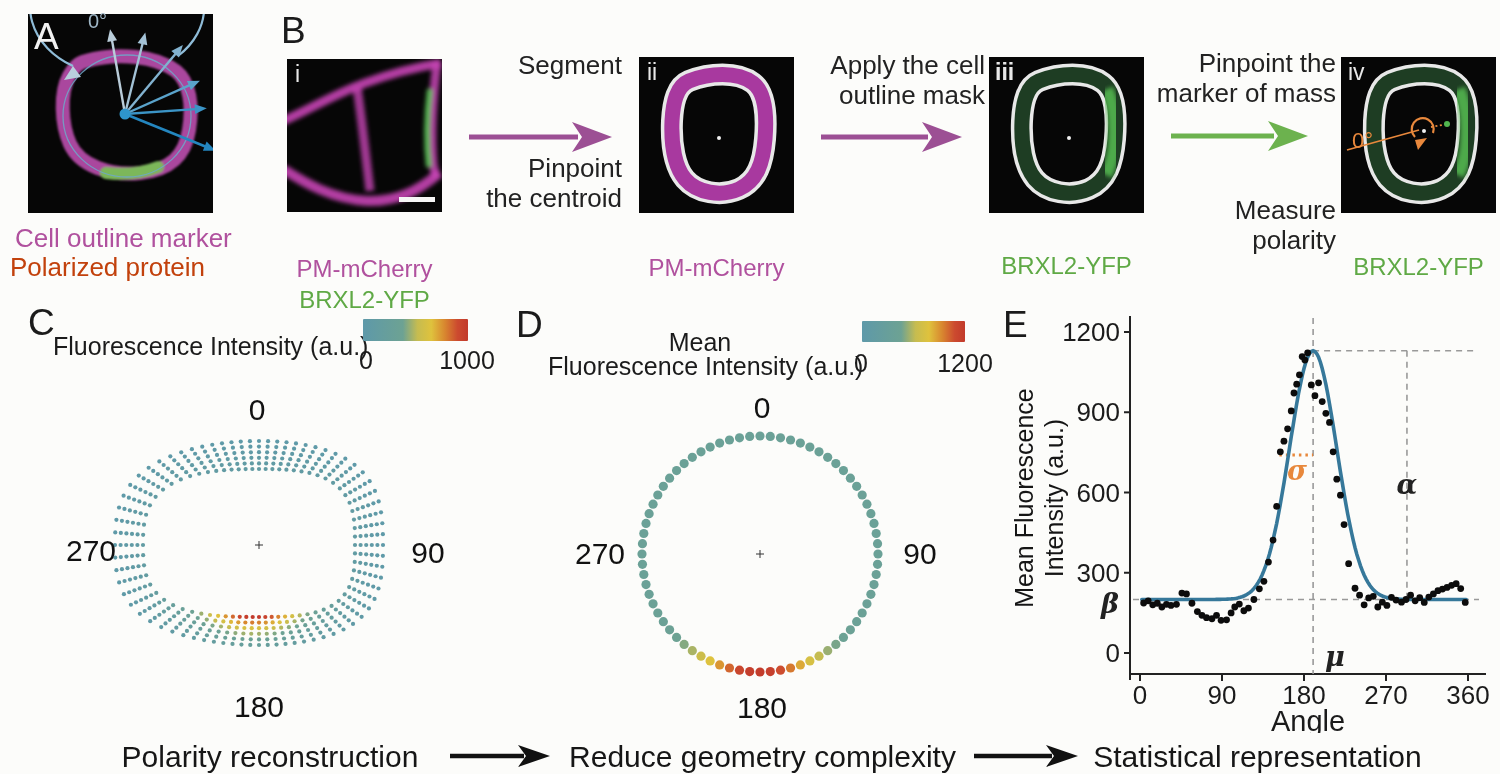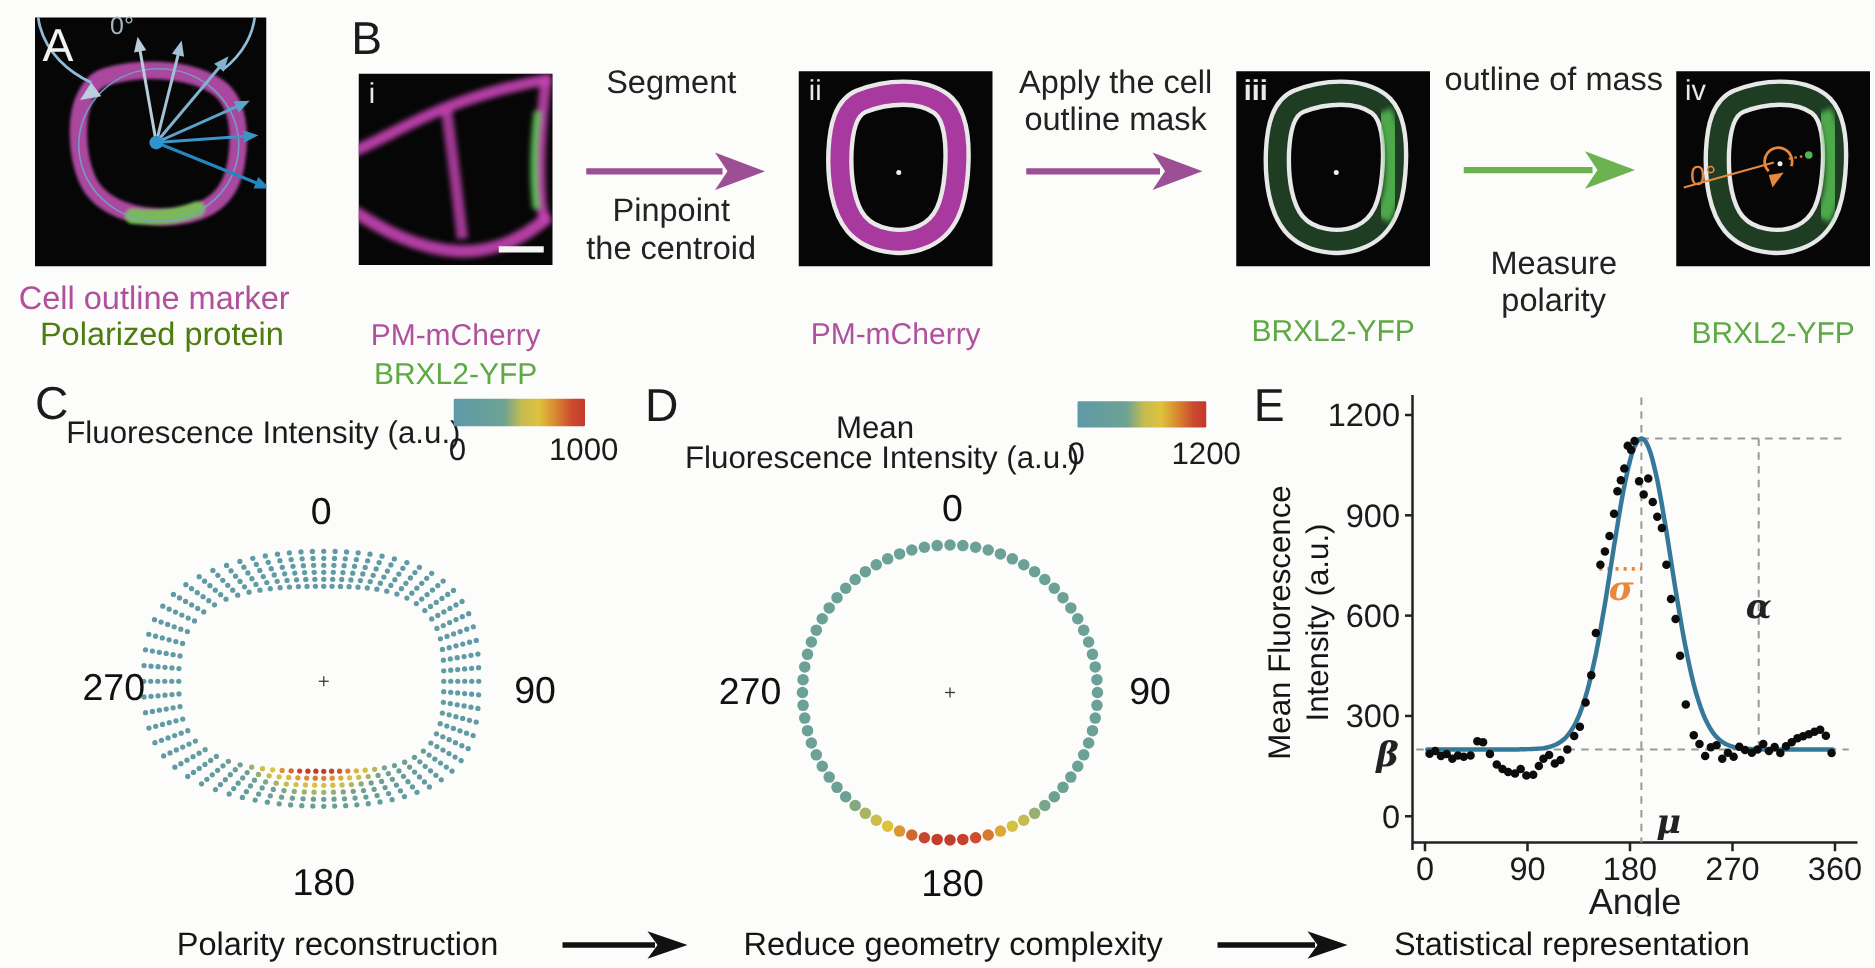--- a/index.html
+++ b/index.html
@@ -4,28 +4,28 @@
 <style>
   html,body{margin:0;padding:0;background:#fff;}
   .stage{position:relative;width:1500px;height:774px;background:#fcfcfa;
          font-family:"Liberation Sans",sans-serif;color:#1b1b1b;overflow:hidden;}
   .abs{position:absolute;}
   .ctr{text-align:center;}
   .panel-letter{font-size:37px;font-weight:500;color:#1b1b1b;line-height:1;}
   .white{color:#f2f2f2;}
   .blackbox{background:#060606;}
   .sublabel{color:#e8e8e8;font-size:23px;line-height:1;}
-  .btext{font-size:26px;line-height:30px;color:#222;}
+  .btext{font-size:26px;line-height:30px;color:#222;text-align:right;}
   .imgcap{font-size:24px;line-height:1.1;margin-top:28px;}
   .hdr{font-size:25px;color:#1b1b1b;white-space:nowrap;}
   .cbar{height:22px;border-radius:1px;}
   .cbnum{font-size:25px;color:#1b1b1b;}
   .anglbl{font-size:30px;color:#111;}
   .legend{font-size:26px;line-height:1.1;white-space:nowrap;}
-  .botcap{font-size:26px;color:#161616;white-space:nowrap;}
+  .botcap{font-size:30px;color:#161616;white-space:nowrap;}
   .rot{transform:rotate(-90deg);transform-origin:center center;font-size:25px;color:#151515;}
   svg{display:block;}
 </style>
 </head>
 <body>
 <div class="stage">
 
 <div class="abs blackbox" style="left:28px;top:14px;width:185px;height:199px;">
   <svg width="185" height="199" viewBox="0 0 185 199">
     <defs>
@@ -69,21 +69,21 @@
             <line y2="-90" stroke="#2486bf" stroke-width="2.6"></line>
             <polygon points="0,-98 -5,-86 5,-86" fill="#2486bf"></polygon>
           </g>
     </g>
     <circle cx="97" cy="100" r="5.5" fill="#2e95cc"></circle>
   </svg>
 </div>
 <div class="abs panel-letter white" style="left:34px;top:18px;">A</div>
 <div class="abs" style="left:88px;top:10px;font-size:20px;color:#9fb6c6;">0°</div>
 <div class="abs ctr legend" style="left: 15px; top: 224px; width: 215px; color: rgb(176, 81, 158);">Cell outline marker</div>
-<div class="abs ctr legend" style="left: 22px; top: 253px; width: 215px; color: #4d7c0f;">Polarized protein</div>
+<div class="abs ctr legend" style="left: 0; top: 253px; width: 215px; color: #c2410c;">Polarized protein</div>
 
 <div class="abs panel-letter" style="left:281px;top:12px;">B</div>
 
 <div class="abs blackbox" style="left:287px;top:59px;width:155px;height:153px;">
   <svg width="155" height="153" viewBox="0 0 155 153">
     <defs>
           <filter id="glow">
             <feGaussianBlur stdDeviation="2.2"></feGaussianBlur>
           </filter>
         </defs>
@@ -137,21 +137,22 @@
     <path d="M 50,24 C 70,16 98,14 114,26 C 126,35 128,58 126,82 C 124,106 118,124 100,132 C 82,140 58,136 46,122 C 36,110 32,88 33,64 C 34,44 38,29 50,24 Z" fill="none" stroke="#e8e8e8" stroke-width="22"></path>
     <path d="M 50,24 C 70,16 98,14 114,26 C 126,35 128,58 126,82 C 124,106 118,124 100,132 C 82,140 58,136 46,122 C 36,110 32,88 33,64 C 34,44 38,29 50,24 Z" fill="none" stroke="#1e3d23" stroke-width="15"></path>
     <path d="M 118,32 C 125,48 127,68 125,90 C 124,102 121,110 117,118" fill="none" stroke="#52b64f" stroke-width="13" opacity="0.9" filter="url(#glow)"></path>
     <circle cx="80" cy="81" r="2" fill="#f0f0f0"></circle>
   </svg>
 </div>
 <div class="abs sublabel" style="left:995px;top:61px;font-weight:bold;">iii</div>
 <div class="abs ctr imgcap" style="left: 989px; top: 225px; width: 155px; color: rgb(95, 169, 69);">BRXL2-YFP</div>
 
 <div class="abs ctr btext" style="left:1150px;top:48px;width:186px;">
-  <div>outline of mass</div>
+  <div>Pinpoint the</div>
+  <div>marker of mass</div>
 </div>
 <svg class="abs" style="left:1168px;top:119px;" width="145" height="34">
   <line x1="3" y1="17" x2="106" y2="17" stroke-width="5" stroke="#6cb24e"></line>
   <path d="M 100,2 L 140,17 L 100,32 L 110,17 Z" fill="#6cb24e"></path>
 </svg>
 <div class="abs ctr btext" style="left:1150px;top:155px;width:186px;margin-top:40px;">
   <div>Measure polarity</div>
 </div>
 
 <div class="abs blackbox" style="left:1341px;top:57px;width:155px;height:156px;">

